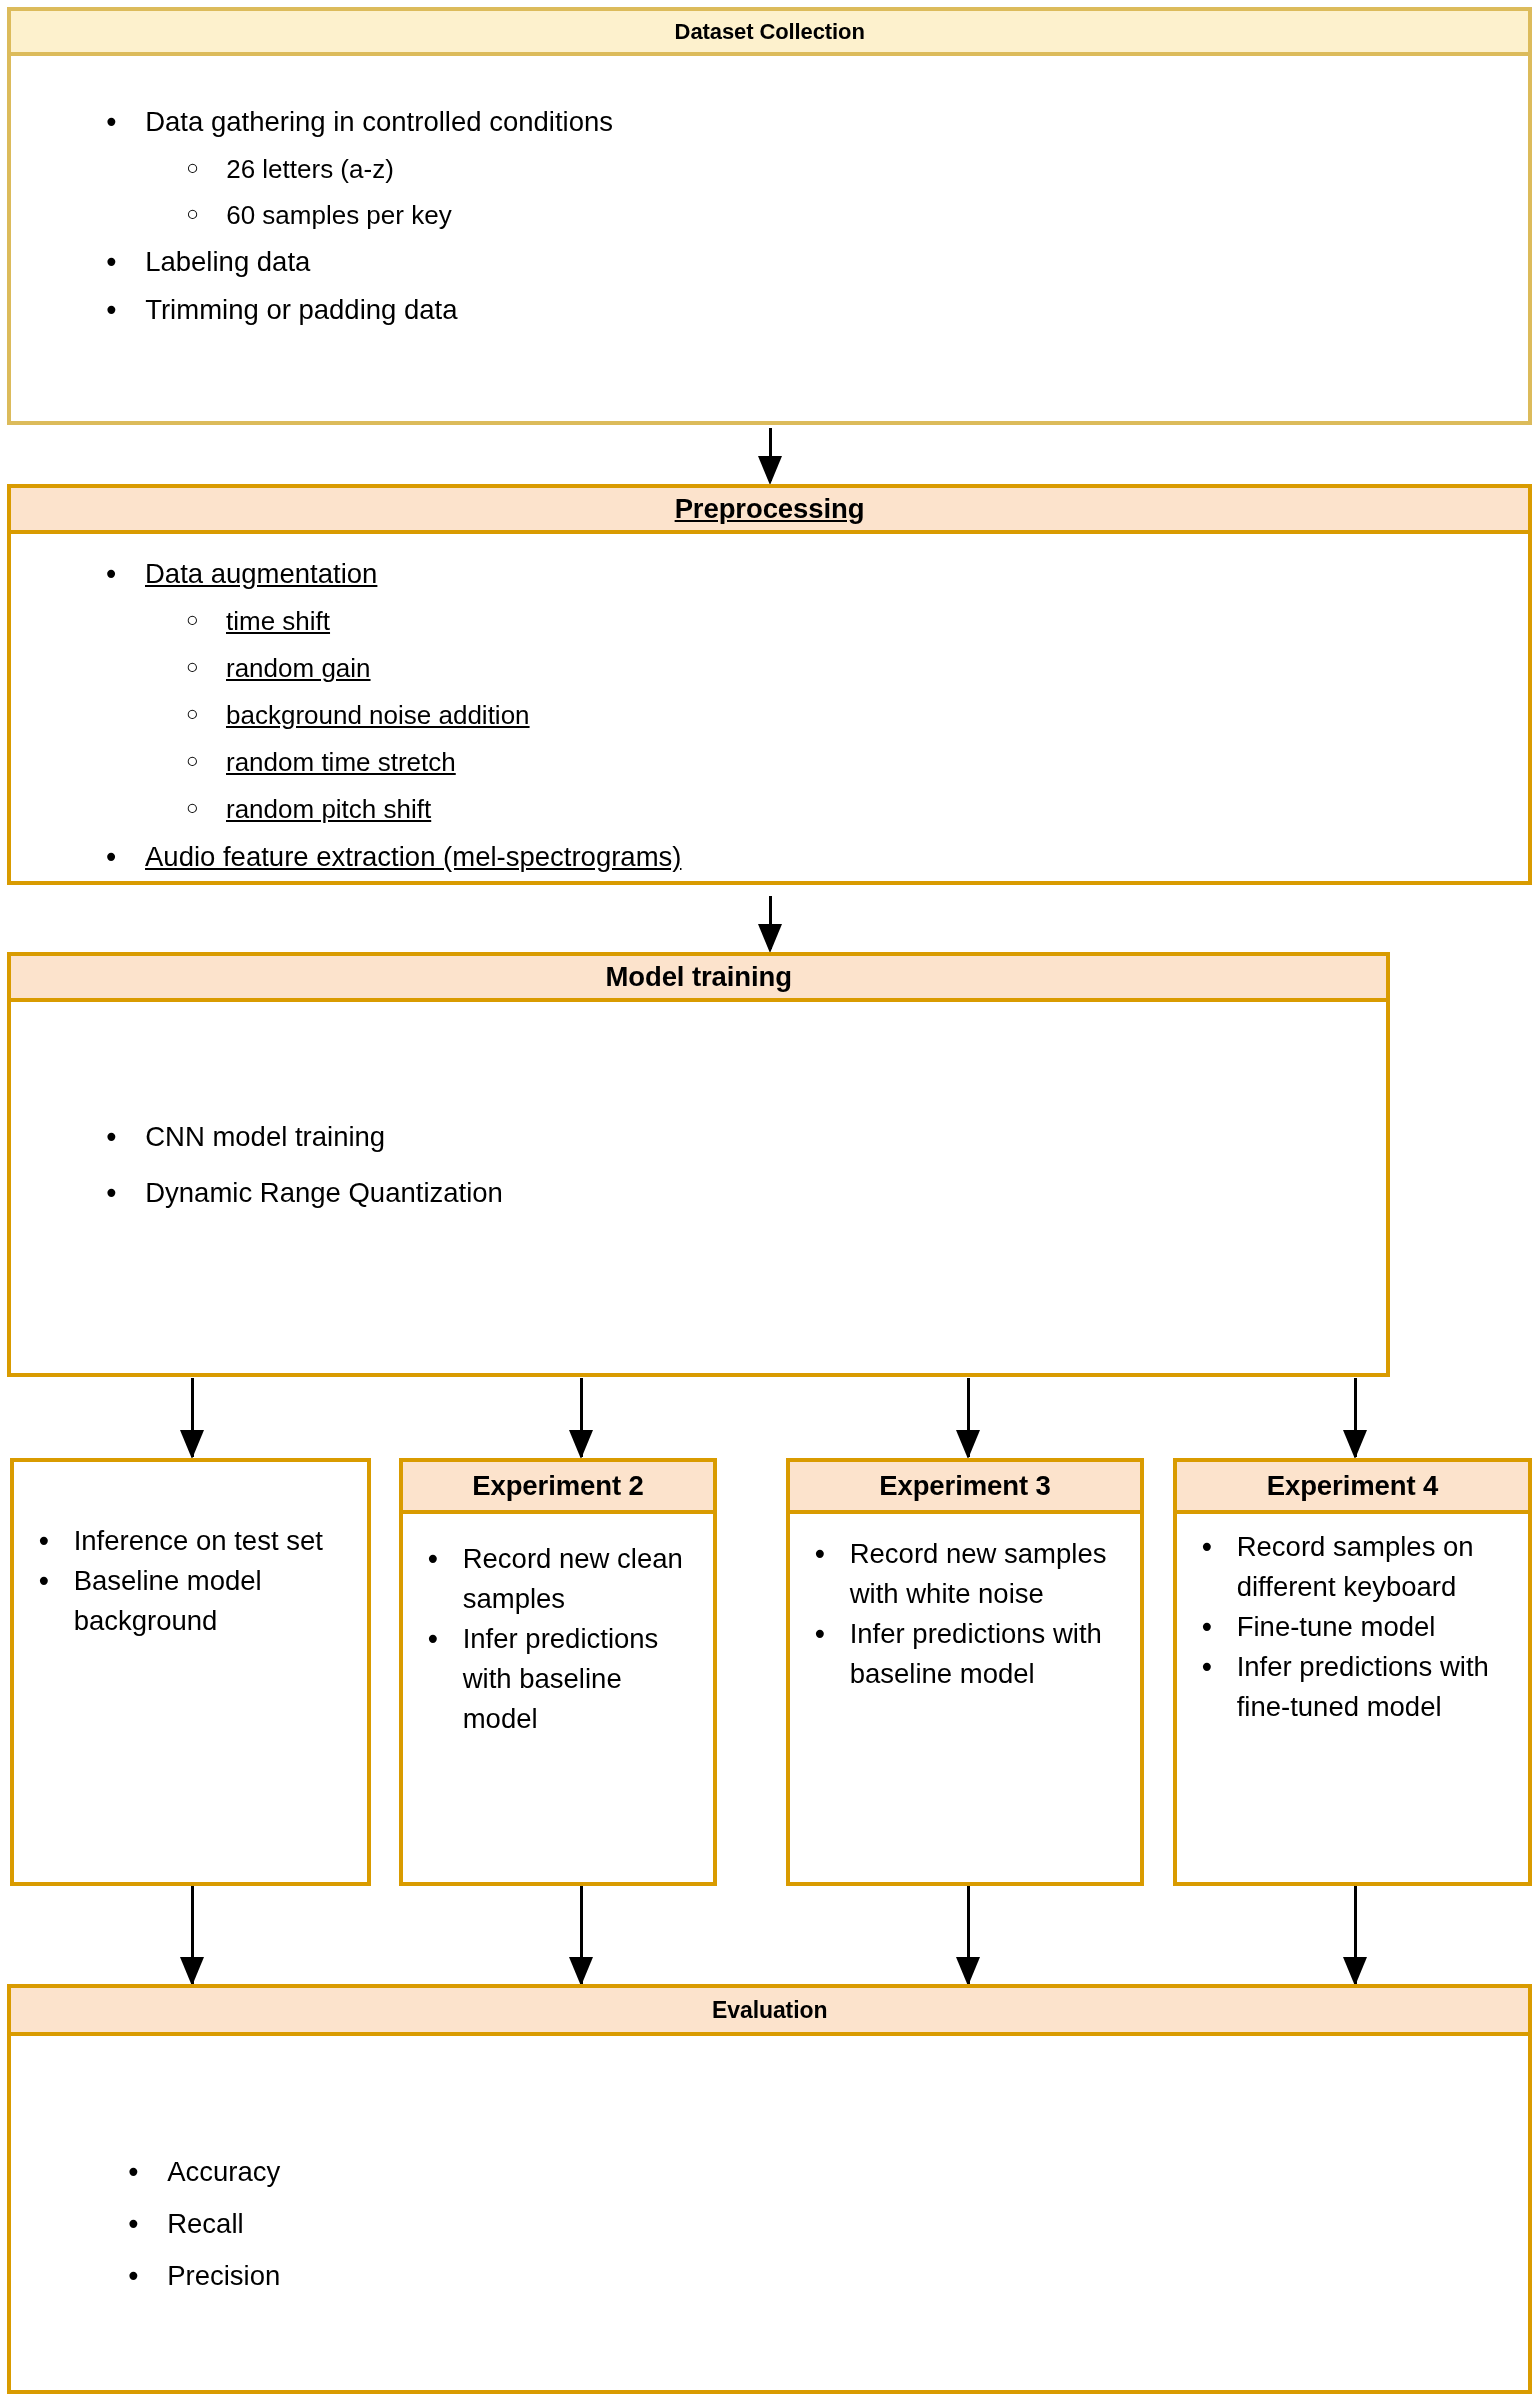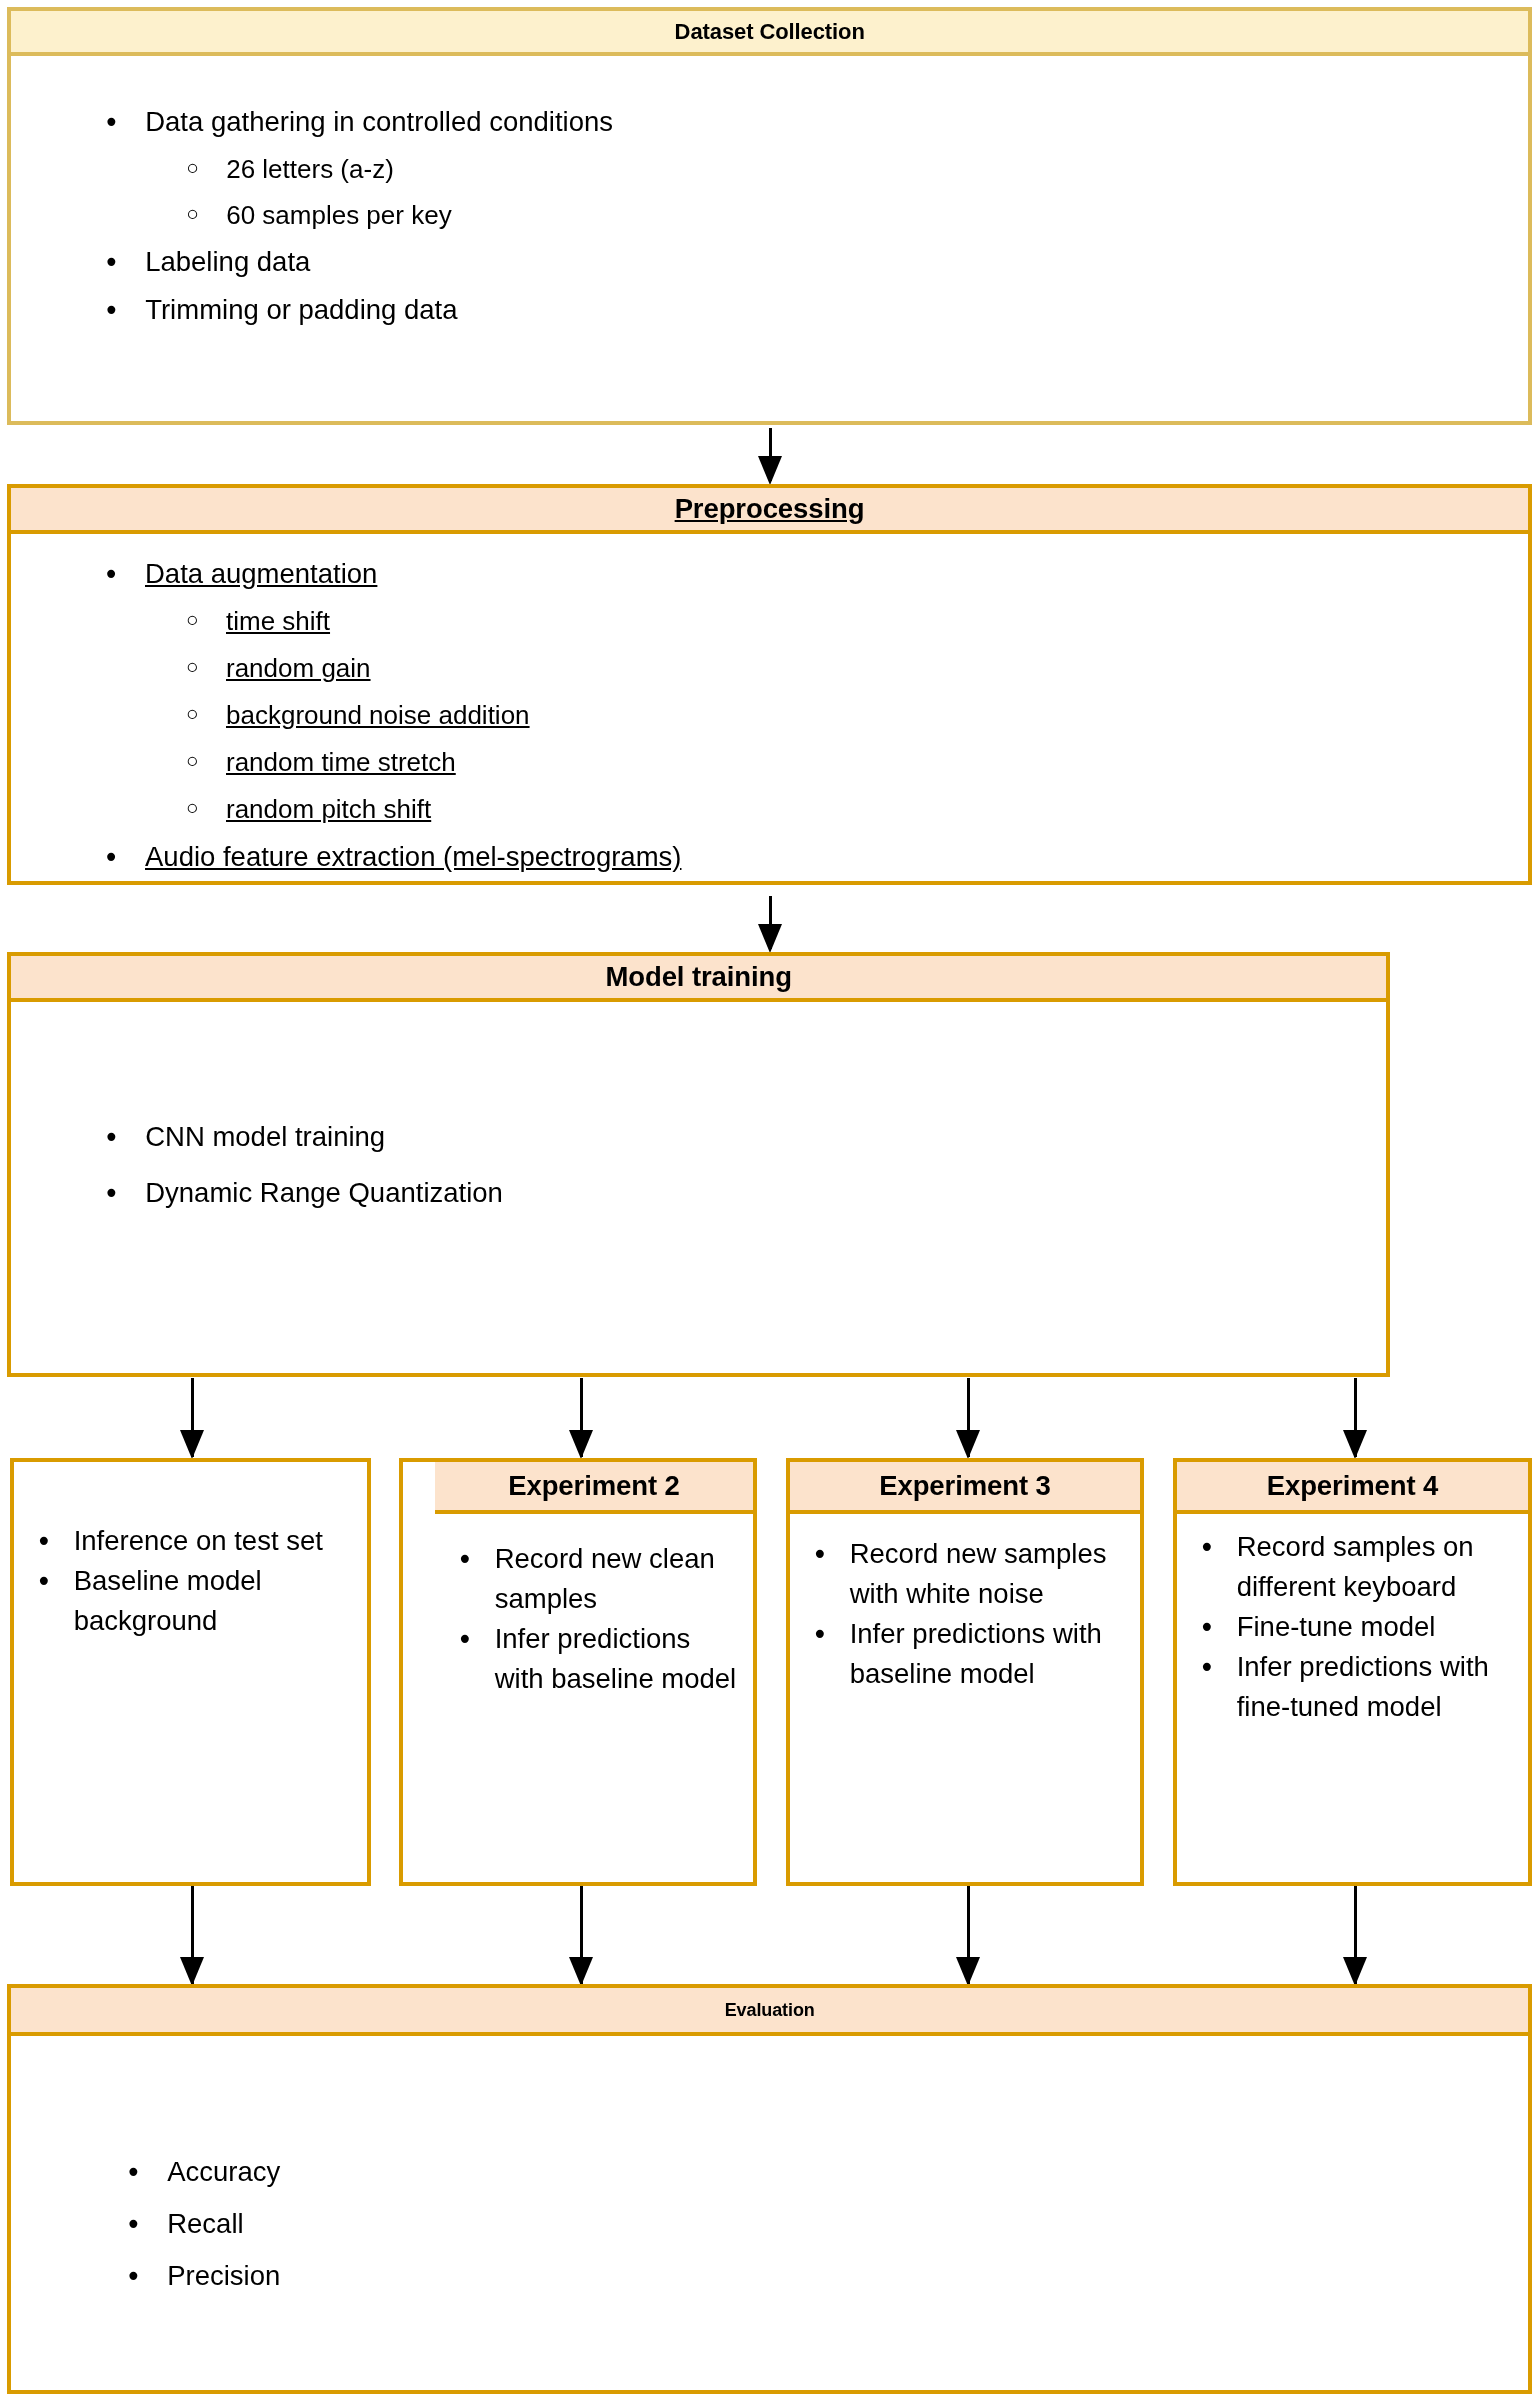--- a/index.html
+++ b/index.html
@@ -135,32 +135,32 @@
 
   
   .expbox { top: 1458px; height: 428px; }
   .expbox .fbox-header { height: 52px; font-size: 27.5px; }
   .expbox .fbox-body   { padding: 19px 0 0 0; }
   .expbox ul.blist     { margin-left: 21.7px; margin-right: 10px; }
   .expbox li.lv1       { padding-left: 38px; font-size: 27.5px; line-height: 40px; }
   .expbox li.lv1 > .mk { width: 29px; }
 
   #box-exp1 { left: 10px;   width: 361px; }
-  #box-exp2 { left: 399px;  width: 358px; padding-left: 32px; }
+  #box-exp2 { left: 399px;  width: 318px; }
   #box-exp3 { left: 786px; width: 358px; }
   #box-exp4 { left: 1173px; width: 359px; }
 
   #box-exp1 .fbox-body { padding-top: 59px; }
   #box-exp2 .fbox-body { padding-top: 24.6px; }
   #box-exp3 .fbox-body { padding-top: 20px; }
   #box-exp4 .fbox-body { padding-top: 13px; }
 
   
   #box-evaluation { left: 7.2px; top: 1984px; width: 1525px; height: 410px; }
-  #box-evaluation .fbox-header { height: 48px; font-size: 18px; }
+  #box-evaluation .fbox-header { height: 48px; font-size: 23px; }
   #box-evaluation .fbox-body   { padding: 110px 0 0 0; }
   #box-evaluation ul.blist     { margin-left: 114px; }
   #box-evaluation li.lv1       { padding-left: 42px; font-size: 27.5px; line-height: 52px; min-height: 52px; }
 </style>
 </head>
 <body>
 
 <div class="canvas">
 
   <div class="fbox gold" id="box-dataset">

